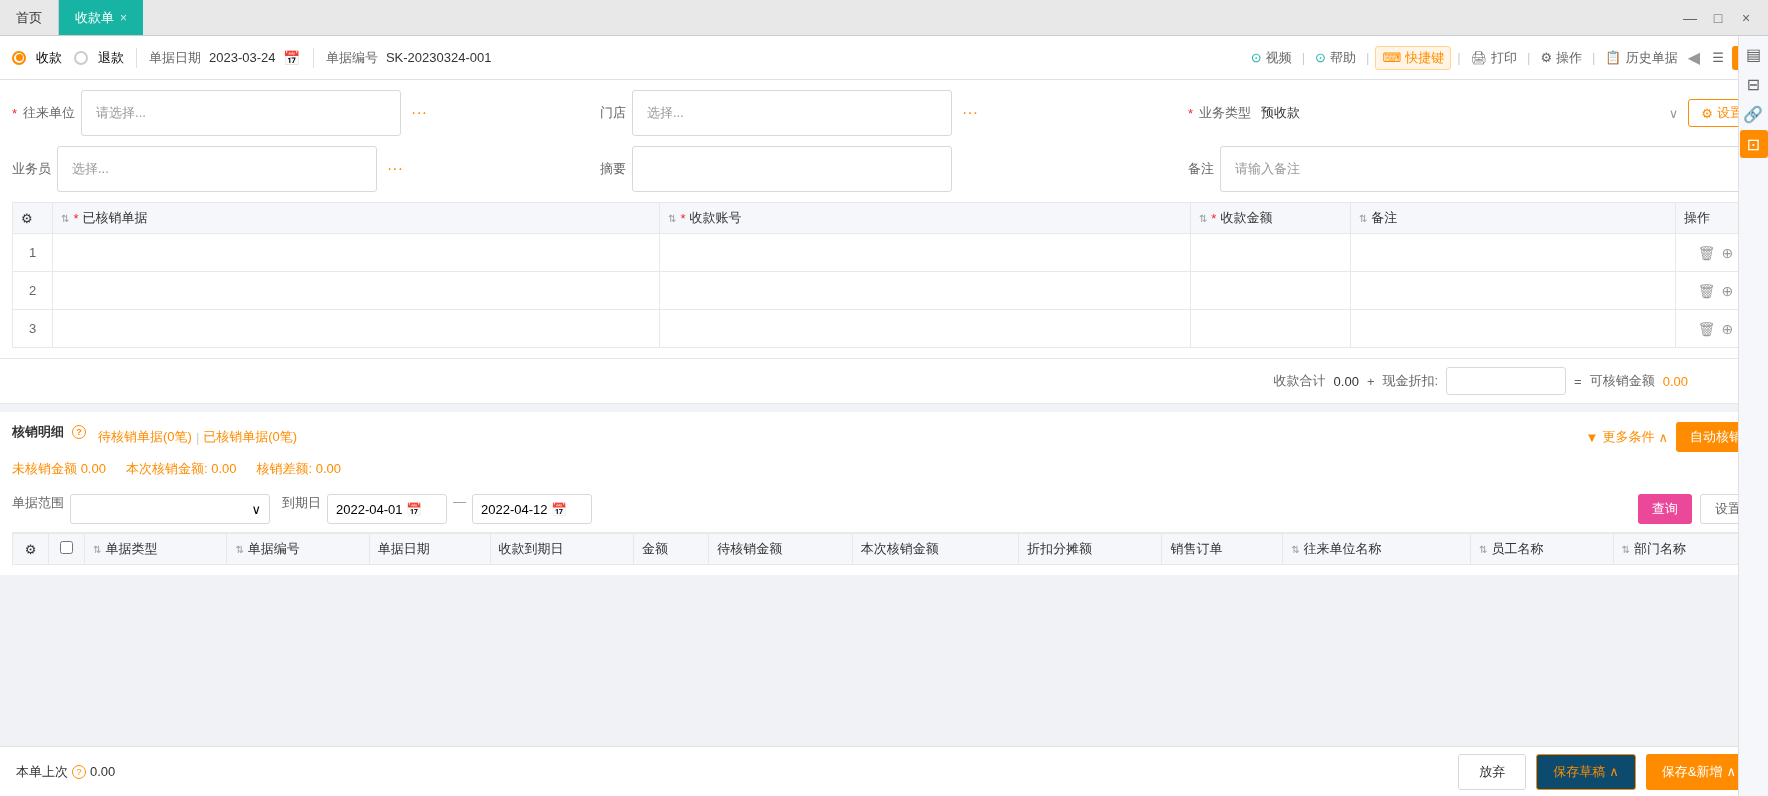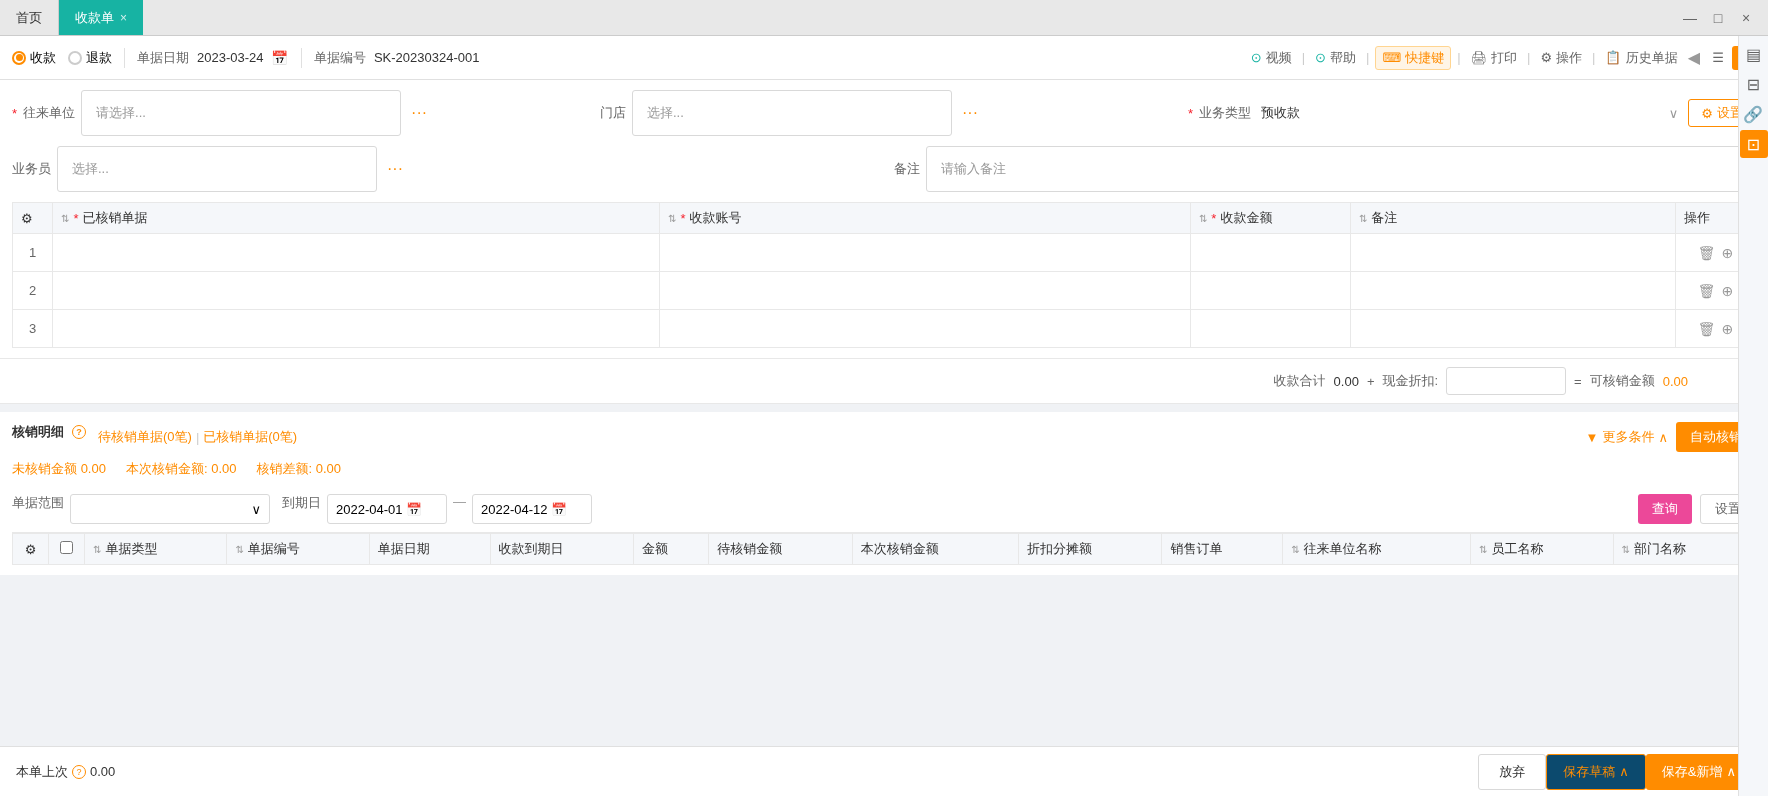--- a/index.html
+++ b/index.html
@@ -21,21 +21,21 @@
     .tab-close { font-size: 12px; cursor: pointer; opacity: 0.8; }
     .tab-bar-right { margin-left: auto; display: flex; align-items: center; gap: 8px; padding-right: 12px; }
     .win-btn { width: 20px; height: 20px; display: flex; align-items: center; justify-content: center; cursor: pointer; color: #666; font-size: 14px; }
 
     
     .toolbar {
       display: flex; align-items: center; background: #fff; height: 44px;
       padding: 0 12px; border-bottom: 1px solid #e0e0e0; gap: 8px;
     }
     .radio-group { display: flex; align-items: center; gap: 12px; }
-    .radio-item { display: flex; align-items: center; gap: 4px; cursor: pointer; }
+    .radio-item { display: flex; align-items: center; gap: 10px; cursor: pointer; }
     .radio-circle { width: 14px; height: 14px; border-radius: 50%; border: 2px solid #ccc; display: flex; align-items: center; justify-content: center; }
     .radio-circle.active { border-color: #ff8c00; }
     .radio-dot { width: 7px; height: 7px; border-radius: 50%; background: #ff8c00; }
 
     .divider-v { width: 1px; height: 20px; background: #e0e0e0; margin: 0 4px; }
 
     .field-label { color: #666; white-space: nowrap; }
     .field-value { color: #333; font-weight: 500; }
     .toolbar-icon { color: #666; font-size: 14px; cursor: pointer; }
     .toolbar-right { margin-left: auto; display: flex; align-items: center; gap: 6px; }
@@ -141,21 +141,21 @@
       text-align: left; font-weight: normal; color: #333; white-space: nowrap; font-size: 12px;
     }
 
     
     .footer {
       position: fixed; bottom: 0; left: 0; right: 0; height: 50px;
       background: #fff; border-top: 1px solid #e0e0e0;
       display: flex; align-items: center; padding: 0 16px; gap: 8px;
     }
     .footer-left { display: flex; align-items: center; gap: 4px; color: #333; }
-    .footer-right { margin-left: auto; display: flex; }
+    .footer-right { margin-left: auto; display: flex; gap: 10px; }
     .btn-discard {
       background: #fff; border: 1px solid #d9d9d9; color: #333; padding: 8px 20px;
       border-radius: 3px; cursor: pointer; font-size: 13px;
     }
     .btn-save-draft {
       background: #0c4a6e; border: 1px solid #ff8c00; color: #ff8c00; padding: 8px 16px;
       border-radius: 3px; cursor: pointer; font-size: 13px; display: flex; align-items: center; gap: 4px;
     }
     .btn-save-new {
       background: #ff8c00; border: none; color: #fff; padding: 8px 16px;
@@ -300,20 +300,24 @@
 
   <div class="form-row">
     <div class="form-group">
       <span class="field-label">业务员</span>
       <div class="form-input" style="flex:1; max-width:320px;">
         <span class="form-input-text">选择...</span>
       </div>
       <span class="more-btn">···</span>
     </div>
 
+    <div class="form-group" style="flex:1; padding-left:20px;">
+      <span class="field-label">摘要</span>
+      <div class="form-input" style="flex:1; max-width:320px;"></div>
+    </div>
 
     <div class="form-group" style="flex:1; padding-left:20px;">
       <span class="field-label">备注</span>
       <div class="form-input" style="flex:1;">
         <span class="form-input-text">请输入备注</span>
       </div>
     </div>
   </div>
 
   <div class="table-wrapper">

